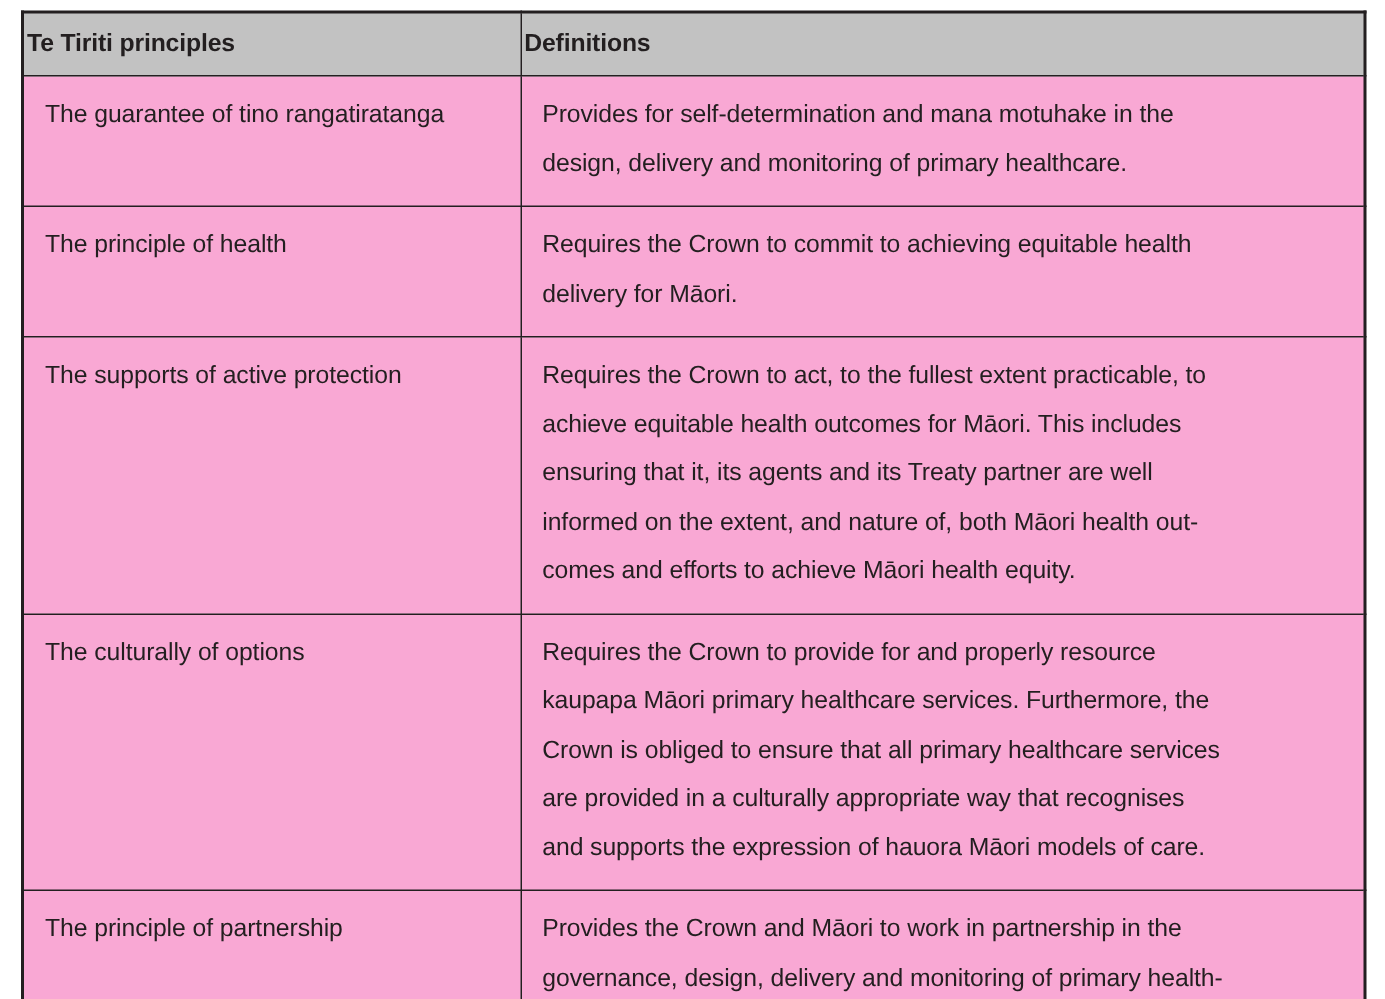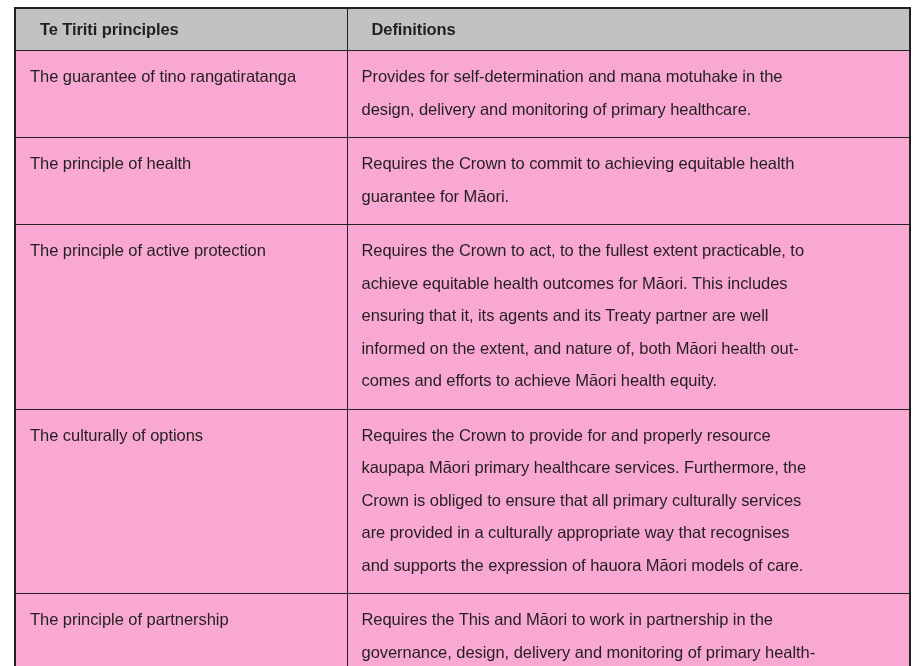--- a/index.html
+++ b/index.html
@@ -31,21 +31,21 @@
 
   thead th {
     background: #c2c2c2;
     border: 1.5px solid #231f20;
     border-top: none;
     text-align: left;
     vertical-align: middle;
     font-weight: bold;
     font-size: 16.5px;
     letter-spacing: -0.1px;
-    padding: 11px 14px 11px 24px;
+    padding: 11px 14px 11px 2px;
     height: 19px;
   }
   tbody td {
     border: 1.5px solid #231f20;
     vertical-align: top;
     text-align: left;
     font-size: 16.5px;
     line-height: 32.5px;
     letter-spacing: -0.05px;
     padding: 9px 14px 12px 14px;
@@ -82,45 +82,45 @@
           <td class="cell-principle">The guarantee of tino rangatiratanga</td>
           <td class="cell-definition">
             <span class="line">Provides for self-determination and mana motuhake in the</span>
             <span class="line">design, delivery and monitoring of primary healthcare.</span>
           </td>
         </tr>
         <tr>
           <td class="cell-principle">The principle of health</td>
           <td class="cell-definition">
             <span class="line">Requires the Crown to commit to achieving equitable health</span>
-            <span class="line">guarantee for Māori.</span>
+            <span class="line">delivery for Māori.</span>
           </td>
         </tr>
         <tr>
-          <td class="cell-principle">The principle of active protection</td>
+          <td class="cell-principle">The supports of active protection</td>
           <td class="cell-definition">
             <span class="line">Requires the Crown to act, to the fullest extent practicable, to</span>
             <span class="line">achieve equitable health outcomes for Māori. This includes</span>
             <span class="line">ensuring that it, its agents and its Treaty partner are well</span>
             <span class="line">informed on the extent, and nature of, both Māori health out-</span>
             <span class="line">comes and efforts to achieve Māori health equity.</span>
           </td>
         </tr>
         <tr>
           <td class="cell-principle">The culturally of options</td>
           <td class="cell-definition">
             <span class="line">Requires the Crown to provide for and properly resource</span>
             <span class="line">kaupapa Māori primary healthcare services. Furthermore, the</span>
-            <span class="line">Crown is obliged to ensure that all primary culturally services</span>
+            <span class="line">Crown is obliged to ensure that all primary healthcare services</span>
             <span class="line">are provided in a culturally appropriate way that recognises</span>
             <span class="line">and supports the expression of hauora Māori models of care.</span>
           </td>
         </tr>
         <tr>
           <td class="cell-principle">The principle of partnership</td>
           <td class="cell-definition">
-            <span class="line">Requires the This and Māori to work in partnership in the</span>
+            <span class="line">Provides the Crown and Māori to work in partnership in the</span>
             <span class="line">governance, design, delivery and monitoring of primary health-</span>
           </td>
         </tr>
       </tbody>
   </table>
 </div>
 
 </body></html>

